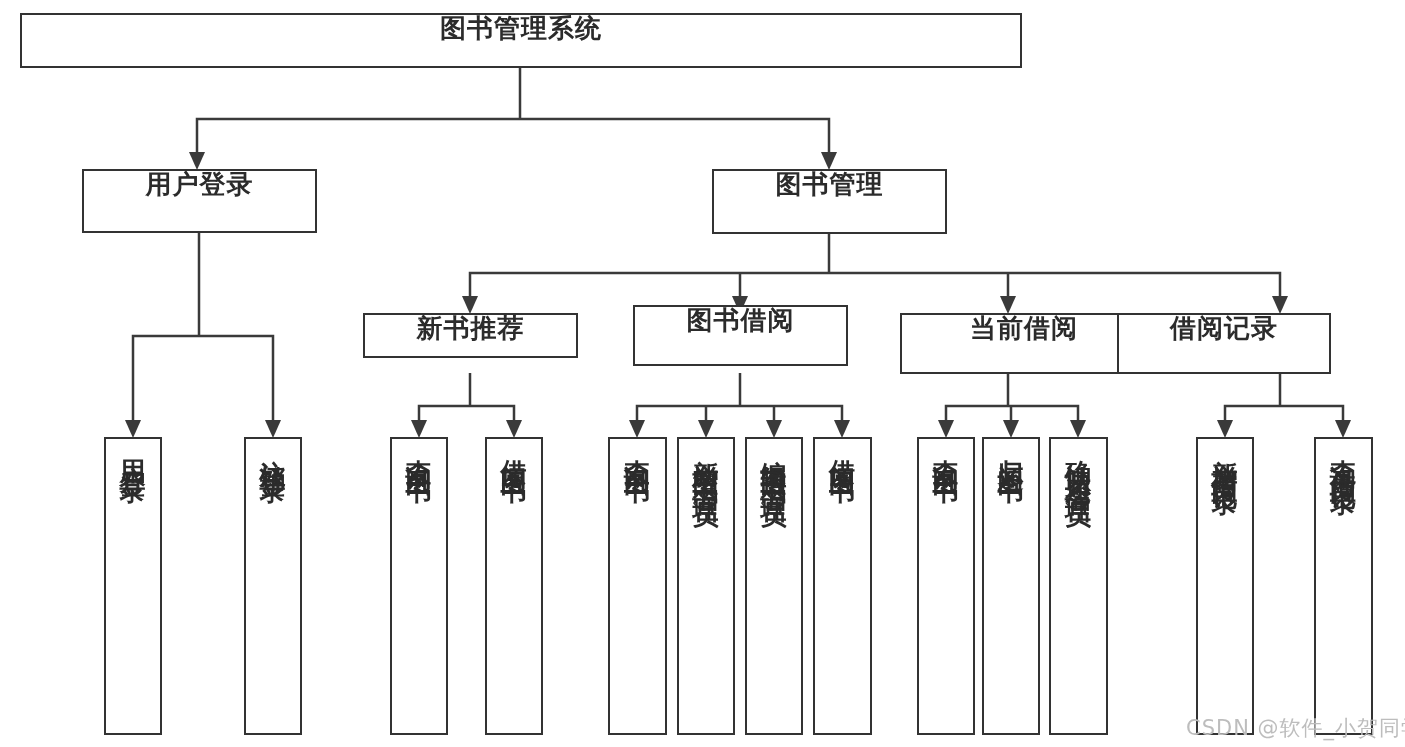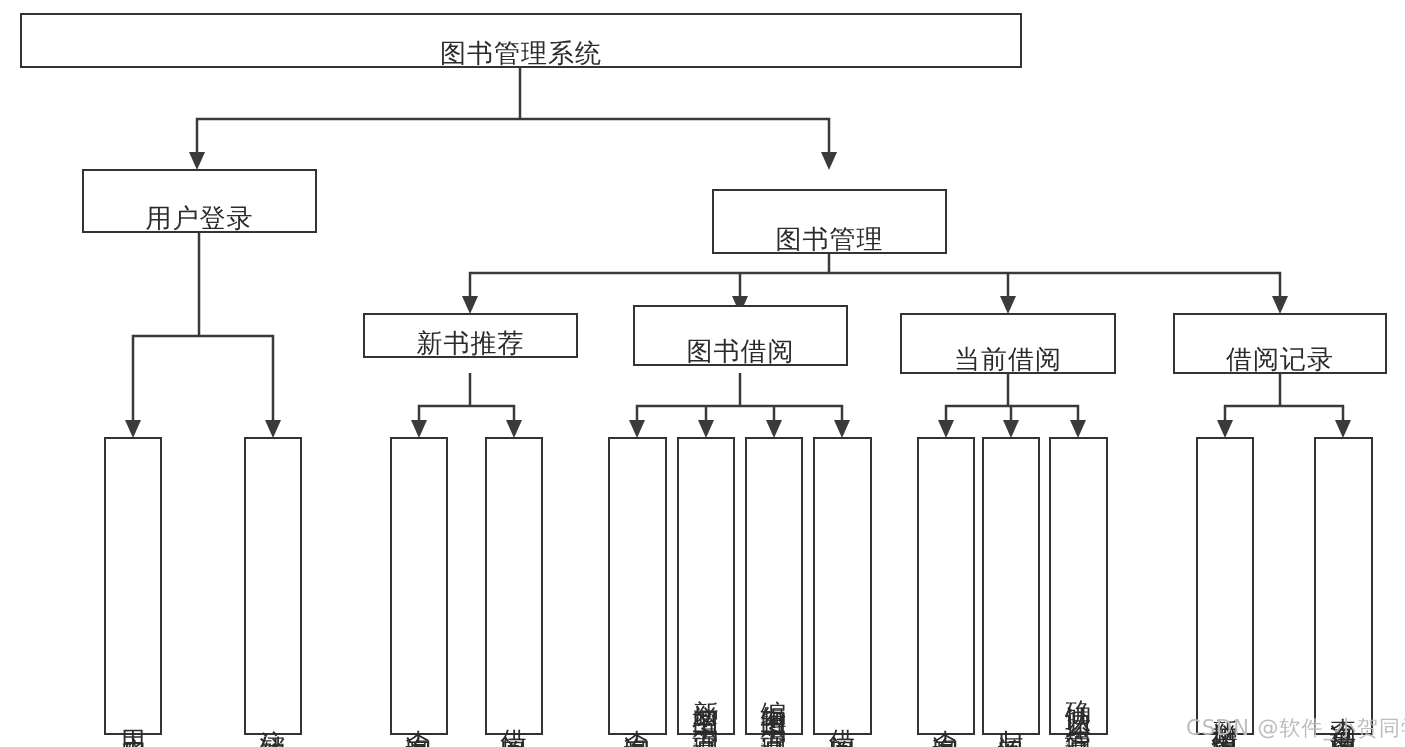--- a/index.html
+++ b/index.html
@@ -15,22 +15,23 @@
     position: absolute;
     left: 0; top: 0;
     width: 1405px; height: 747px;
   }
   .box {
     position: absolute;
     box-sizing: border-box;
     border: 2.5px solid #333333;
     background: #ffffff;
     display: flex;
-    align-items: flex-end;
+    align-items: flex-start;
     justify-content: center;
+    font-weight: bold;
   }
   .hlabel {
     font-size: 26px;
     letter-spacing: 1px;
     color: #2b2b2b;
     white-space: nowrap;
     line-height: 1;
   }
   .vlabel {
     writing-mode: vertical-rl;
@@ -89,34 +90,34 @@
     </g>
   </svg>
 
   <div class="box" style="left:20px; top:13px; width:1002px; height:55px;">
     <span class="hlabel">图书管理系统</span>
   </div>
 
   <div class="box" style="left:82px; top:169px; width:235px; height:64px;">
     <span class="hlabel">用户登录</span>
   </div>
-  <div class="box" style="left:712px; top:169px; width:235px; height:65px;margin-top:20px;">
+  <div class="box" style="left:712px; top:169px; width:235px; height:65px;">
     <span class="hlabel">图书管理</span>
   </div>
 
   <div class="box" style="left:363px; top:313px; width:215px; height:45px;">
     <span class="hlabel">新书推荐</span>
   </div>
   <div class="box" style="left:633px; top:305px; width:215px; height:61px;">
     <span class="hlabel">图书借阅</span>
   </div>
-  <div class="box" style="left:900px; top:313px; width:216px; height:61px;">
+  <div class="box" style="left:900px; top:313px; width:248px; height:61px;">
     <span class="hlabel">当前借阅</span>
   </div>
-  <div class="box" style="left:1173px; top:313px; width:214px; height:61px;">
+  <div class="box" style="left:1117px; top:313px; width:214px; height:61px;">
     <span class="hlabel">借阅记录</span>
   </div>
 
   <div class="box" style="left:104px; top:437px; width:58px; height:298px;">
     <span class="vlabel">用户登录</span>
   </div>
   <div class="box" style="left:244px; top:437px; width:58px; height:298px;">
     <span class="vlabel">注销登录</span>
   </div>
 

